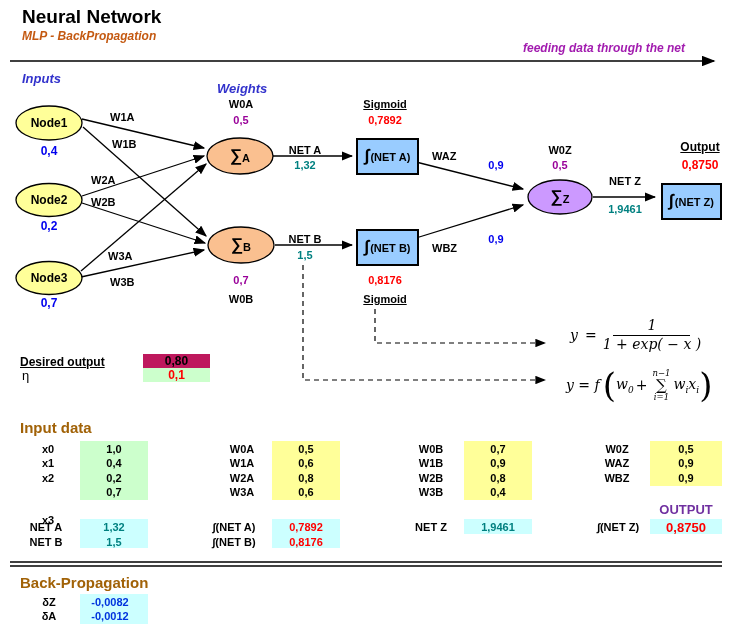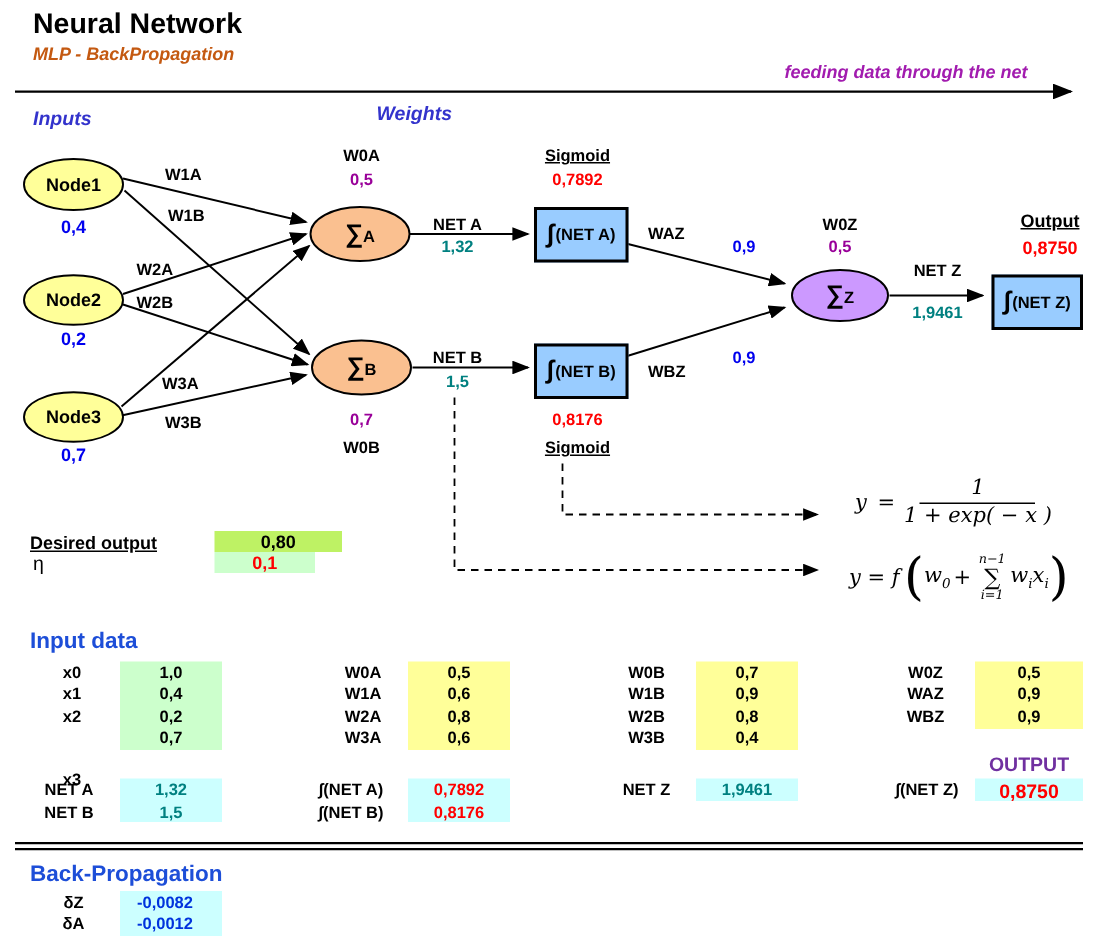--- a/index.html
+++ b/index.html
@@ -18,21 +18,21 @@
   .blue{color:#0000ee;}
   .navy{color:#a21caf;}
   .royal{color:#3333cc;}
   .purple{color:#990099;}
   .teal{color:#008080;}
   .red{color:#ff0000;}
   .vio{color:#7030a0;}
   .rust{color:#c45911;}
   .bpblue{color:#0033dd;}
   .title{font-size:19px;font-weight:bold;color:#000;}
-  .h2{font-size:15px;font-weight:bold;color:#1d4ed8;}
+  .h2{font-size:15px;font-weight:bold;color:#a16207;}
   .intbox{position:absolute;background:#99ccff;border:2px solid #000;
           display:flex;align-items:center;justify-content:center;
           font-weight:bold;font-size:11px;color:#000;}
   .intbox .ig{font-size:17px;font-weight:bold;margin-right:1px;position:relative;top:-1px;}
   .sumlab{position:absolute;display:flex;align-items:center;justify-content:center;
           font-weight:bold;color:#000;}
   .sumlab .sig{font-size:17px;}
   .sumlab .ssub{font-size:11px;font-weight:bold;margin-top:4px;}
   .cellblock{position:absolute;}
   .cellval{position:absolute;font-weight:bold;font-size:11px;text-align:center;}
@@ -89,21 +89,21 @@
 
     <line x1="10" y1="562" x2="722" y2="562" stroke="#000" stroke-width="1.5"></line>
     <line x1="10" y1="566" x2="722" y2="566" stroke="#000" stroke-width="1.5"></line>
   </svg>
 
   <div class="abs title" style="left:22px;top:6px;">Neural Network</div>
   <div class="abs b i f12 rust" style="left:22px;top:29px;">MLP - BackPropagation</div>
   <div class="abs b i f12 navy rt" style="left:495px;top:41px;width:190px;">feeding data through the net</div>
 
   <div class="abs b i f13 royal" style="left:22px;top:71px;">Inputs</div>
-  <div class="abs b i f13 royal" style="left:217px;top:68px;margin-left:34px;">Weights</div>
+  <div class="abs b i f13 royal" style="left:217px;top:81px;">Weights</div>
 
   <div class="abs b f12 ctr" style="left:16px;top:116px;width:66px;">Node1</div>
   <div class="abs b f12 ctr blue" style="left:16px;top:144px;width:66px;">0,4</div>
   <div class="abs b f12 ctr" style="left:16px;top:193px;width:66px;">Node2</div>
   <div class="abs b f12 ctr blue" style="left:16px;top:219px;width:66px;">0,2</div>
   <div class="abs b f12 ctr" style="left:16px;top:271px;width:66px;">Node3</div>
   <div class="abs b f12 ctr blue" style="left:16px;top:296px;width:66px;">0,7</div>
 
   <div class="abs b f11" style="left:110px;top:111px;">W1A</div>
   <div class="abs b f11" style="left:112px;top:138px;">W1B</div>
@@ -159,21 +159,21 @@
   <div class="abs b f11 ctr teal" style="left:592px;top:203px;width:66px;">1,9461</div>
 
   <div class="abs b f12 u ctr" style="left:674px;top:140px;width:52px;">Output</div>
   <div class="abs b f12 ctr red" style="left:674px;top:158px;width:52px;">0,8750</div>
   <div class="intbox" style="left:661px;top:183px;width:57px;height:33px;">
     <span class="ig">∫</span>
       <span>(NET Z)</span>
   </div>
 
   <div class="abs b f12" style="left:20px;top:355px;text-decoration:underline;">Desired output</div>
-  <div class="abs b f12 ctr" style="left:143px;top:354px;width:85px;height:14px;background:#bef264;line-height:14px;">0,80</div>
+  <div class="abs b f12 ctr" style="left:143px;top:354px;width:67px;height:14px;background:#be185d;line-height:14px;">0,80</div>
   <div class="abs f13" style="left:22px;top:368px;">η</div>
   <div class="abs b f12 ctr red" style="left:143px;top:368px;width:67px;height:14px;background:#ccffcc;line-height:14px;">0,1</div>
 
   <div class="formula" style="left:570px;top:313px;height:44px;">
     <span>y</span>
     <span style="margin-left:7px;">=</span>
     <span class="frac">
       <span class="num">1</span>
       <span class="den">1 + exp( − x )</span>
     </span>

